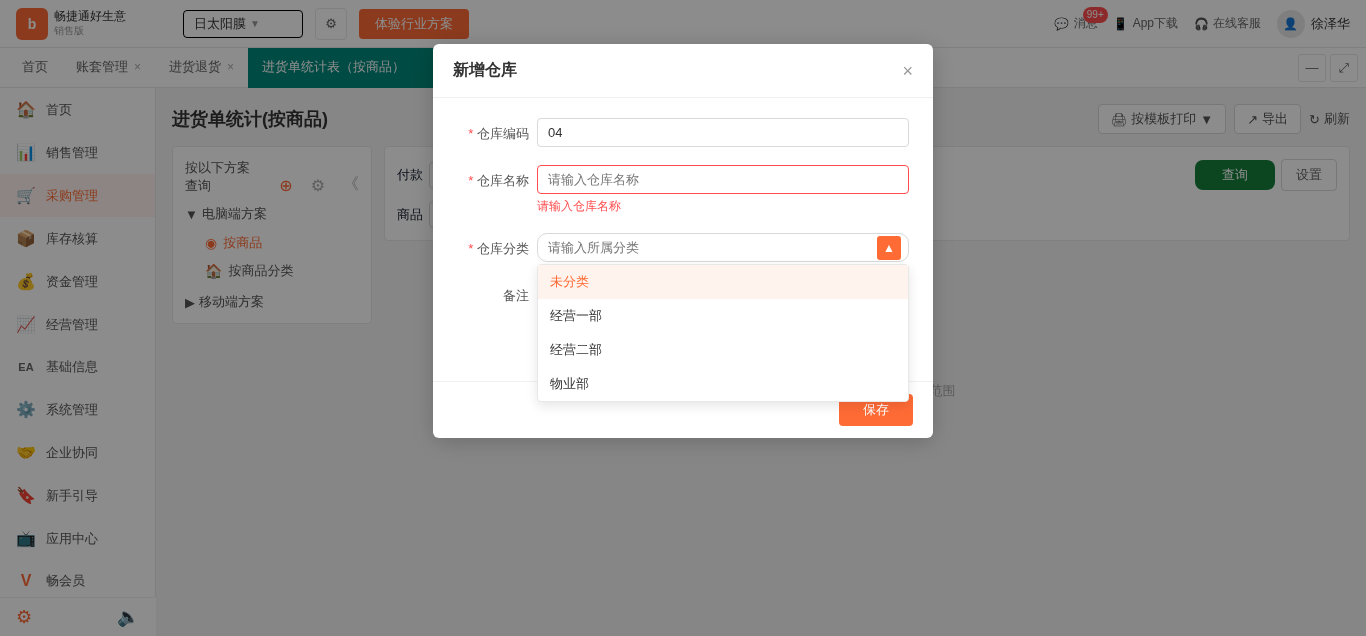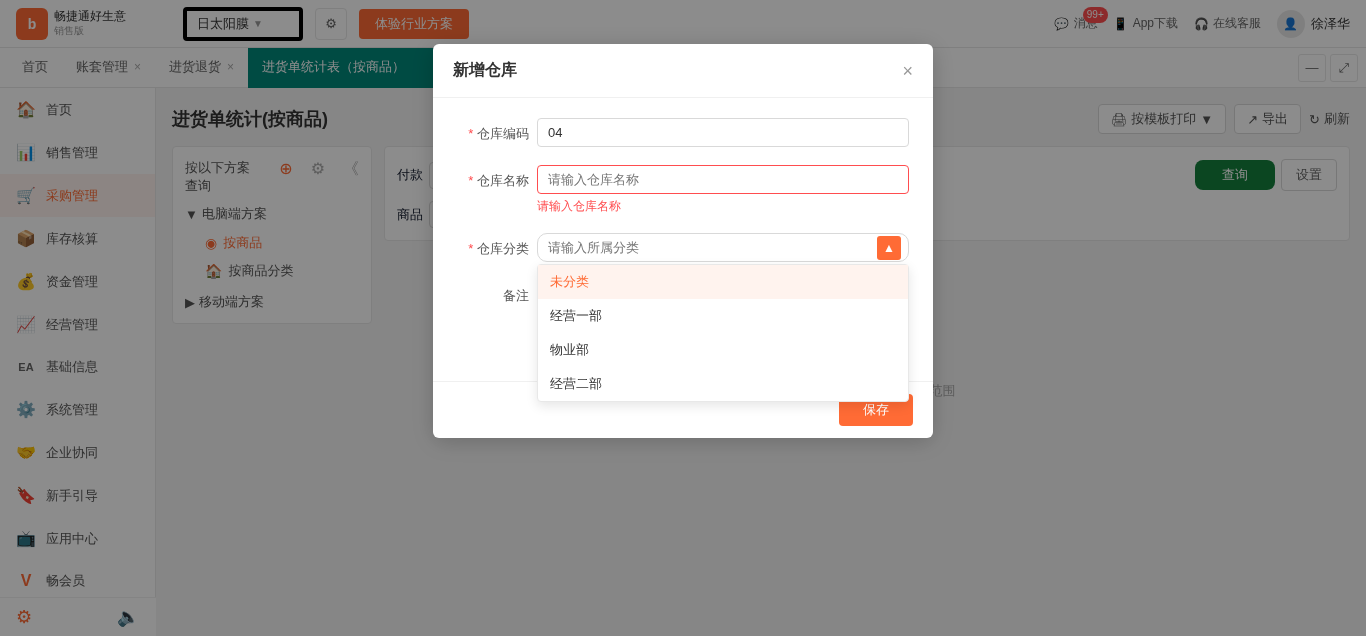--- a/index.html
+++ b/index.html
@@ -17,21 +17,21 @@
     }
     .logo-icon {
       width: 32px; height: 32px; background: #ff6b35;
       border-radius: 6px; display: flex; align-items: center; justify-content: center;
       color: #fff; font-weight: bold; font-size: 14px;
     }
     .logo-text { font-size: 12px; color: #333; line-height: 1.3; }
     .logo-sub { font-size: 10px; color: #999; }
     .store-selector {
       display: flex; align-items: center; gap: 4px;
-      border: 4px solid #000000; border-radius: 4px; padding: 4px 10px;
+      border: 1px solid #000000; border-radius: 4px; padding: 4px 10px;
       cursor: pointer; min-width: 120px; color: #333;
     }
     .store-selector .arrow { color: #999; font-size: 10px; }
     .gear-btn {
       width: 32px; height: 32px; border: 1px solid #e8e8e8; border-radius: 4px;
       display: flex; align-items: center; justify-content: center; cursor: pointer; color: #666;
     }
     .trial-btn {
       background: #ff6b35; color: #fff; border: none; border-radius: 4px;
       padding: 6px 16px; cursor: pointer; font-size: 13px;
@@ -328,21 +328,21 @@
           <span>↻</span>
           <span>刷新</span>
         </div>
       </div>
     </div>
 
     <div style="display:flex;gap:12px;">
 
       <div style="width:200px;min-width:200px;">
         <div style="background:#fff;border:1px solid #e8e8e8;border-radius:4px;padding:12px;">
-          <div style="display:flex;align-items:flex-start;gap:18px;margin-bottom:10px;">
+          <div style="display:flex;align-items:flex-end;gap:18px;margin-bottom:10px;">
             <span style="font-size:13px;color:#555;">按以下方案查询</span>
             <span style="color:#ff6b35;cursor:pointer;font-size:16px;">⊕</span>
             <span style="color:#aaa;cursor:pointer;font-size:16px;">⚙</span>
             <span style="color:#aaa;cursor:pointer;font-size:16px;">《</span>
           </div>
 
           <div style="margin-bottom:8px;">
             <div style="display:flex;align-items:center;gap:4px;color:#555;font-size:13px;margin-bottom:6px;">
               <span>▼</span>
               <span>电脑端方案</span>
@@ -446,24 +446,24 @@
           </div>
 
           <div class="dropdown-list">
             <div class="dropdown-item selected">
               <span>未分类</span>
             </div>
             <div class="dropdown-item">
               <span>经营一部</span>
             </div>
             <div class="dropdown-item">
+              <span>经营二部</span>
+            </div>
+            <div class="dropdown-item">
               <span>物业部</span>
-            </div>
-            <div class="dropdown-item">
-              <span>经营二部</span>
             </div>
           </div>
         </div>
       </div>
 
       <div class="form-row">
         <div class="form-label">备注</div>
         <div class="form-control-wrap">
           <textarea class="textarea-input" style=""></textarea>
         </div>

